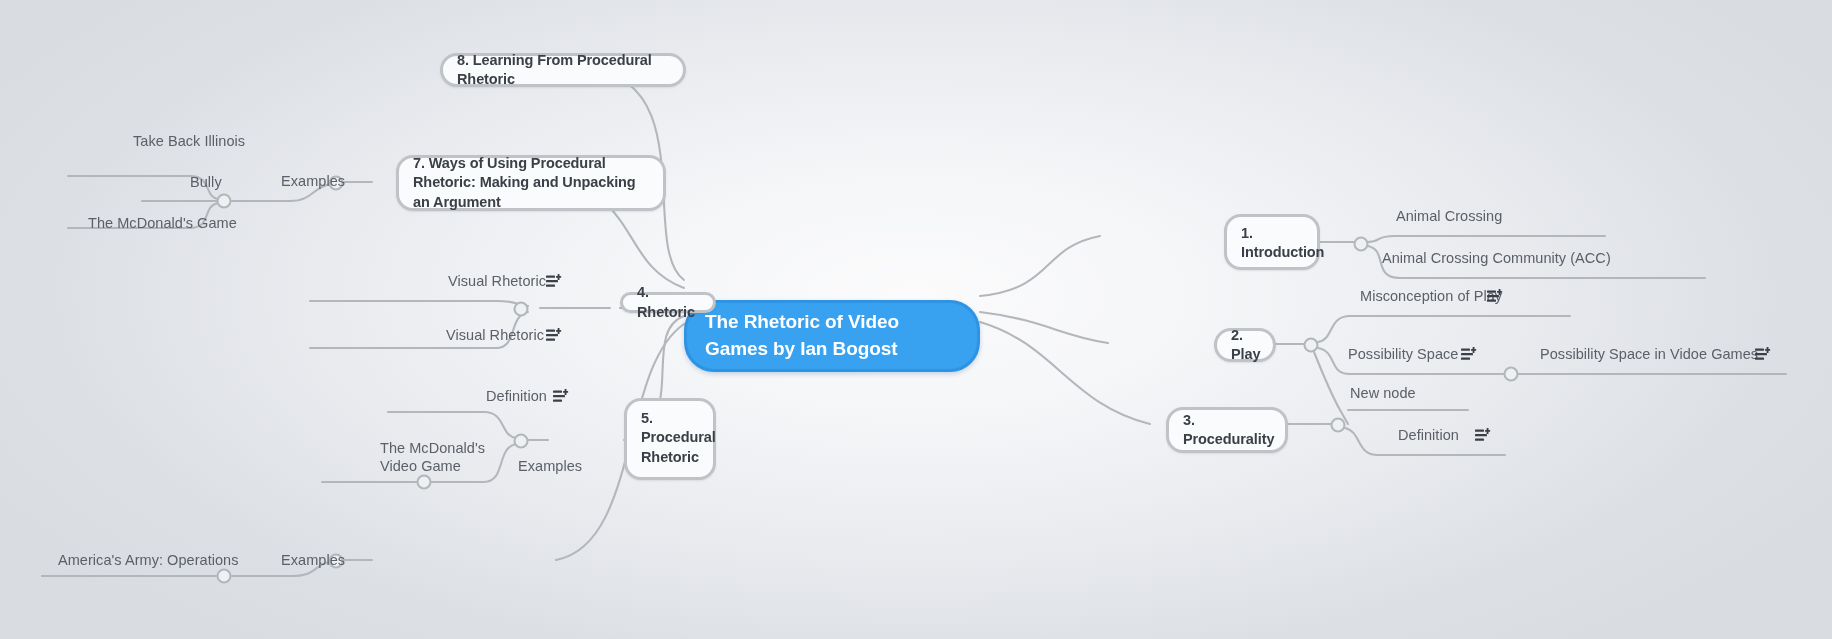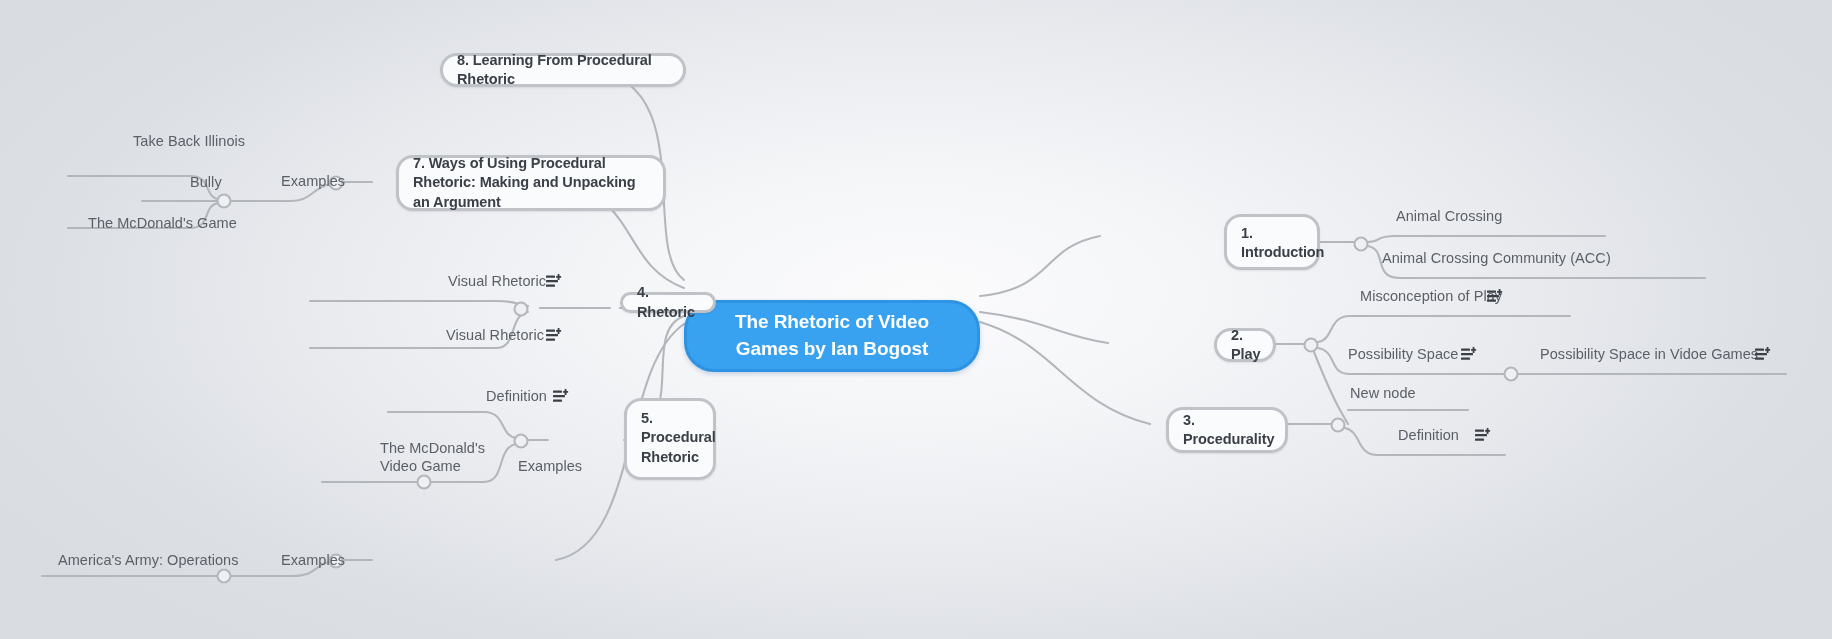--- a/index.html
+++ b/index.html
@@ -46,21 +46,20 @@
   }
   .pill.center {
     background: #38a1f0;
     border: 3px solid #2d93e2;
     border-radius: 30px;
     color: #ffffff;
     font-size: 19px;
     font-weight: bold;
     line-height: 1.4;
     justify-content: center;
-    text-align: center;
     padding: 10px 18px;
     box-shadow: 0 2px 5px rgba(60,110,160,0.28);
   }
 
   
   .leaf {
     position: absolute;
     color: #5b6068;
     font-size: 14.5px;
     line-height: 1.22;

